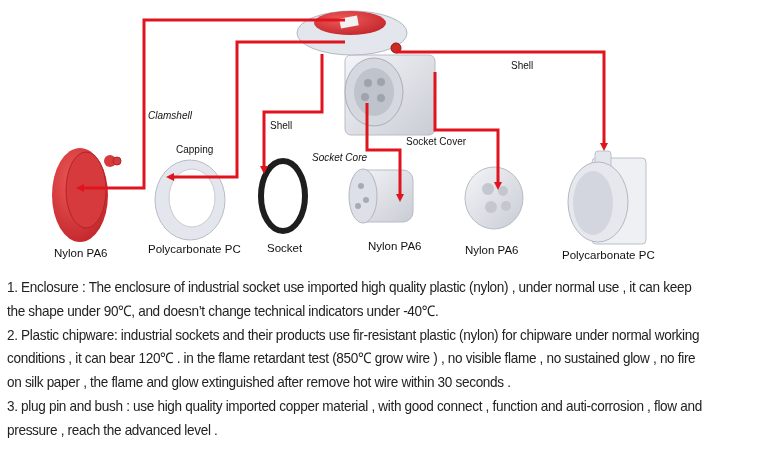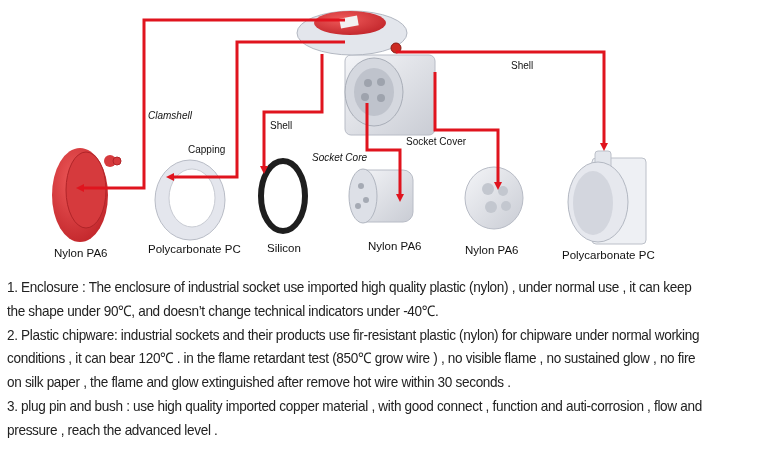--- a/index.html
+++ b/index.html
@@ -87,29 +87,29 @@
       <polyline points="345,20 144,20 144,188 80,188" marker-end="url(#ah)"></polyline>
       <polyline points="345,42 237,42 237,177 170,177" marker-end="url(#ah)"></polyline>
       <polyline points="322,54 322,112 264,112 264,170" marker-end="url(#ah)"></polyline>
       <polyline points="367,103 367,150 400,150 400,198" marker-end="url(#ah)"></polyline>
       <polyline points="435,72 435,130 498,130 498,186" marker-end="url(#ah)"></polyline>
       <polyline points="396,52 604,52 604,147" marker-end="url(#ah)"></polyline>
     </g>
   </svg>
 
   <span class="lbl" style="left:148px; top:110px;font-style:italic;">Clamshell</span>
-  <span class="lbl" style="left:176px; top:144px;margin-left:12px;">Capping</span>
+  <span class="lbl" style="left:176px; top:144px;">Capping</span>
   <span class="lbl" style="left:270px; top:120px;">Shell</span>
   <span class="lbl" style="left:312px; top:152px;font-style:italic;">Socket Core</span>
   <span class="lbl" style="left:406px; top:136px;">Socket Cover</span>
   <span class="lbl" style="left:511px; top:60px;">Shell</span>
 
   <span class="mat" style="left:54px; top:247px;">Nylon PA6</span>
   <span class="mat" style="left:148px; top:243px;">Polycarbonate PC</span>
-  <span class="mat" style="left:267px; top:242px;">Silicon</span>
+  <span class="mat" style="left:267px; top:242px;">Socket</span>
   <span class="mat" style="left:368px; top:240px;">Nylon PA6</span>
   <span class="mat" style="left:465px; top:244px;">Nylon PA6</span>
   <span class="mat" style="left:562px; top:249px;">Polycarbonate PC</span>
 </div>
 
 <div class="text-block">
   <p>1. Enclosure : The enclosure of industrial socket use imported high quality plastic (nylon) , under normal use , it can keep the shape under 90℃, and doesn’t change technical indicators under -40℃.</p>
   <p>2. Plastic chipware: industrial sockets and their products use fir-resistant plastic (nylon) for chipware under normal working conditions , it can bear 120℃ . in the flame retardant test (850℃ grow wire ) , no visible flame , no sustained glow , no fire on silk paper , the flame and glow extinguished after remove hot wire within 30 seconds .</p>
   <p>3. plug pin and bush : use high quality imported copper material , with good connect , function and auti-corrosion , flow and pressure , reach the advanced level .</p>
 </div>

